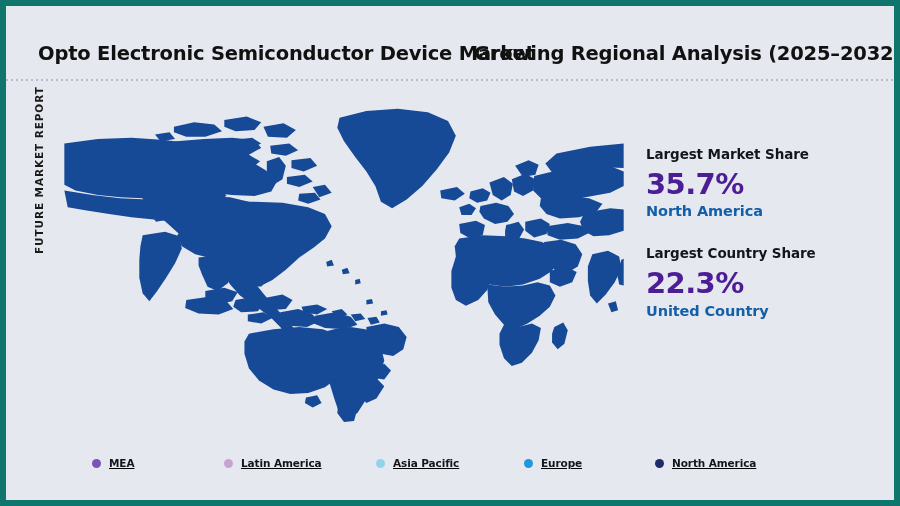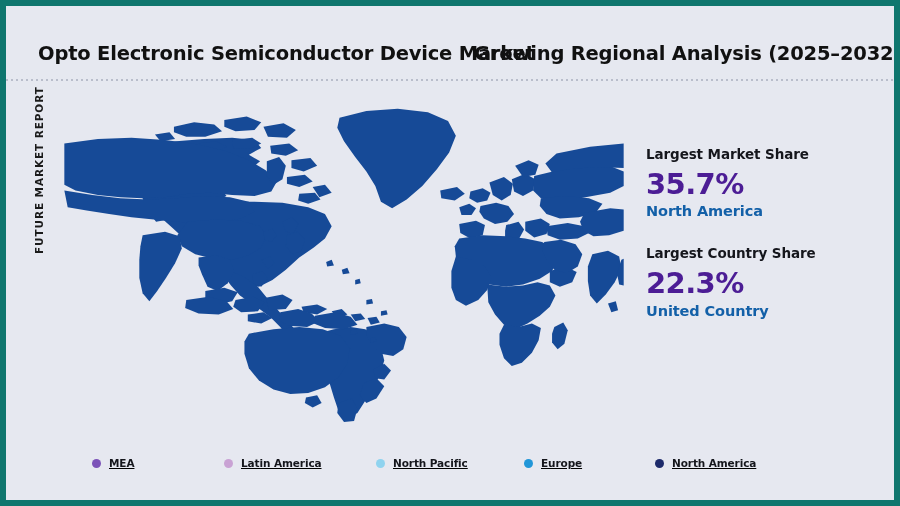--- a/index.html
+++ b/index.html
@@ -306,21 +306,21 @@
       <span class="legend-text">MEA</span>
     </div>
 
     <div class="legend-item" style="left: 132px;">
       <span class="legend-dot" style="background: rgb(201, 162, 212);"></span>
       <span class="legend-text">Latin America</span>
     </div>
 
     <div class="legend-item" style="left: 284px;">
       <span class="legend-dot" style="background: rgb(143, 211, 239);"></span>
-      <span class="legend-text">North Pacific</span>
+      <span class="legend-text">Asia Pacific</span>
     </div>
 
     <div class="legend-item" style="left: 432px;">
       <span class="legend-dot" style="background: rgb(33, 150, 216);"></span>
       <span class="legend-text">Europe</span>
     </div>
 
     <div class="legend-item" style="left: 563px;">
       <span class="legend-dot" style="background: rgb(29, 42, 107);"></span>
       <span class="legend-text">North America</span>

